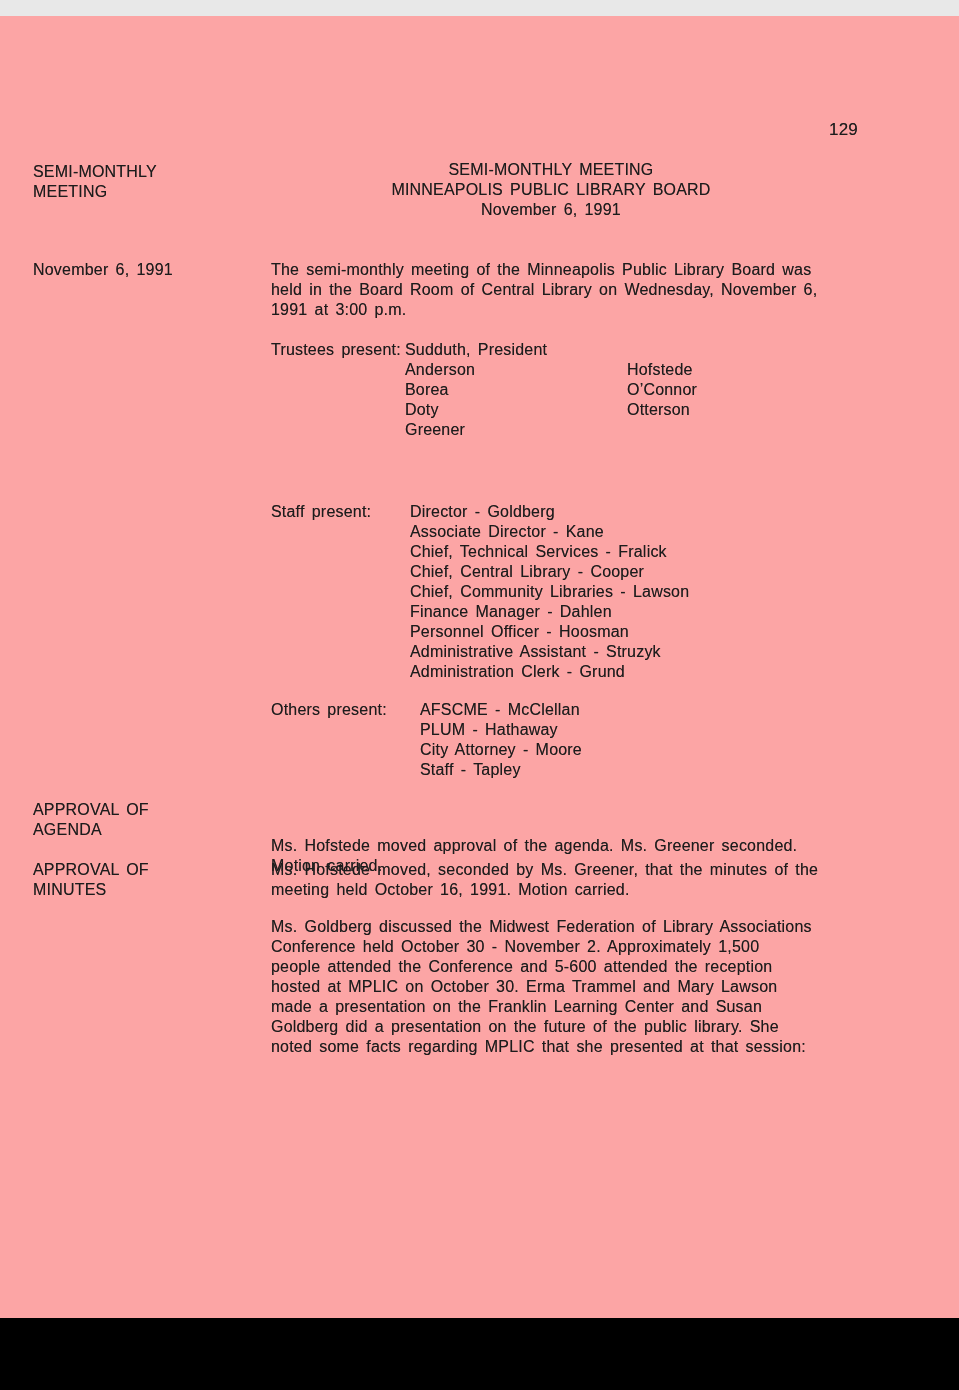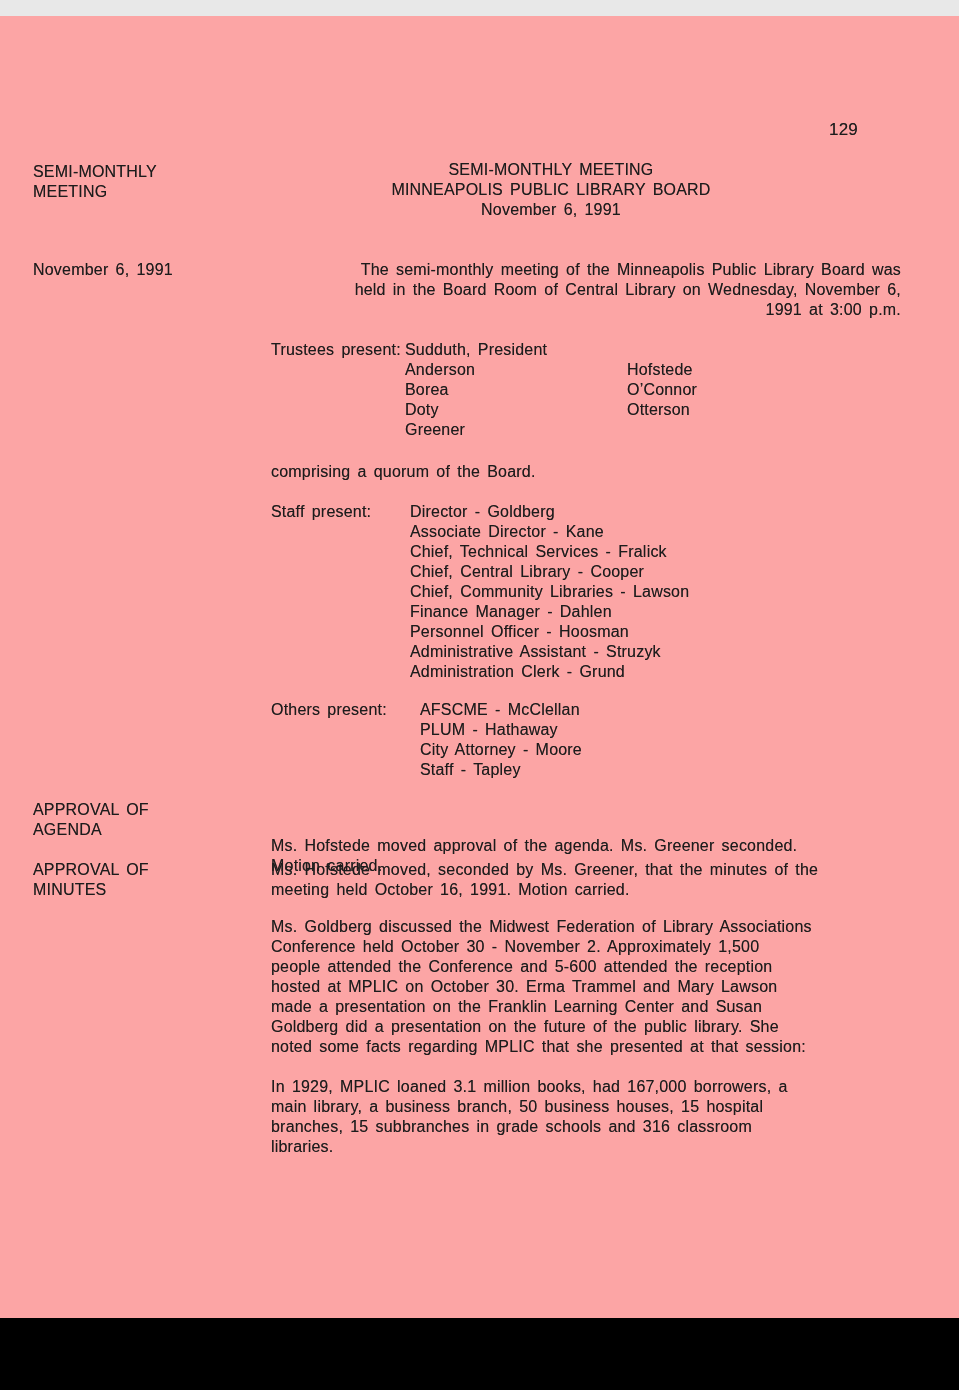--- a/index.html
+++ b/index.html
@@ -42,35 +42,34 @@
 November 6, 1991</div>
 
   <div class="t" style="left:33px;top:146px;">SEMI-MONTHLY
 MEETING</div>
   <div class="t" style="left:33px;top:244px;">November 6, 1991</div>
   <div class="t" style="left:33px;top:784px;">APPROVAL OF
 AGENDA</div>
   <div class="t" style="left:33px;top:844px;">APPROVAL OF
 MINUTES</div>
 
-  <div class="t body-col" style="left:261px;top:244px;text-align:right;">The semi-monthly meeting of the Minneapolis Public Library Board was
+  <div class="t body-col" style="left:271px;top:244px;">The semi-monthly meeting of the Minneapolis Public Library Board was
 held in the Board Room of Central Library on Wednesday, November 6,
 1991 at 3:00 p.m.</div>
 
   <div class="t" style="left:271px;top:324px;">Trustees present:</div>
   <div class="t" style="left:405px;top:324px;">Sudduth, President
 Anderson
 Borea
 Doty
 Greener</div>
   <div class="t" style="left:627px;top:344px;">Hofstede
 O’Connor
 Otterson</div>
 
-  <div class="t" style="left:271px;top:446px;">comprising a quorum of the Board.</div>
 
   <div class="t" style="left:271px;top:486px;">Staff present:</div>
   <div class="t" style="left:410px;top:486px;">Director - Goldberg
 Associate Director - Kane
 Chief, Technical Services - Fralick
 Chief, Central Library - Cooper
 Chief, Community Libraries - Lawson
 Finance Manager - Dahlen
 Personnel Officer - Hoosman
 Administrative Assistant - Struzyk
@@ -89,24 +88,20 @@
 meeting held October 16, 1991.  Motion carried.</div>
 
   <div class="t body-col" style="left:271px;top:901px;">Ms. Goldberg discussed the Midwest Federation of Library Associations
 Conference held October 30 - November 2.  Approximately 1,500
 people attended the Conference and 5-600 attended the reception
 hosted at MPLIC on October 30.  Erma Trammel and Mary Lawson
 made a presentation on the Franklin Learning Center and Susan
 Goldberg did a presentation on the future of the public library.  She
 noted some facts regarding MPLIC that she presented at that session:</div>
 
-  <div class="t body-col" style="left:271px;top:1061px;">In 1929, MPLIC loaned 3.1 million books, had 167,000 borrowers, a
-main library, a business branch, 50 business houses, 15 hospital
-branches, 15 subbranches in grade schools and 316 classroom
-libraries.</div>
 
 
   <div class="footer-bar">
     
     
   </div>
 
 </div>
 
 </body></html>

